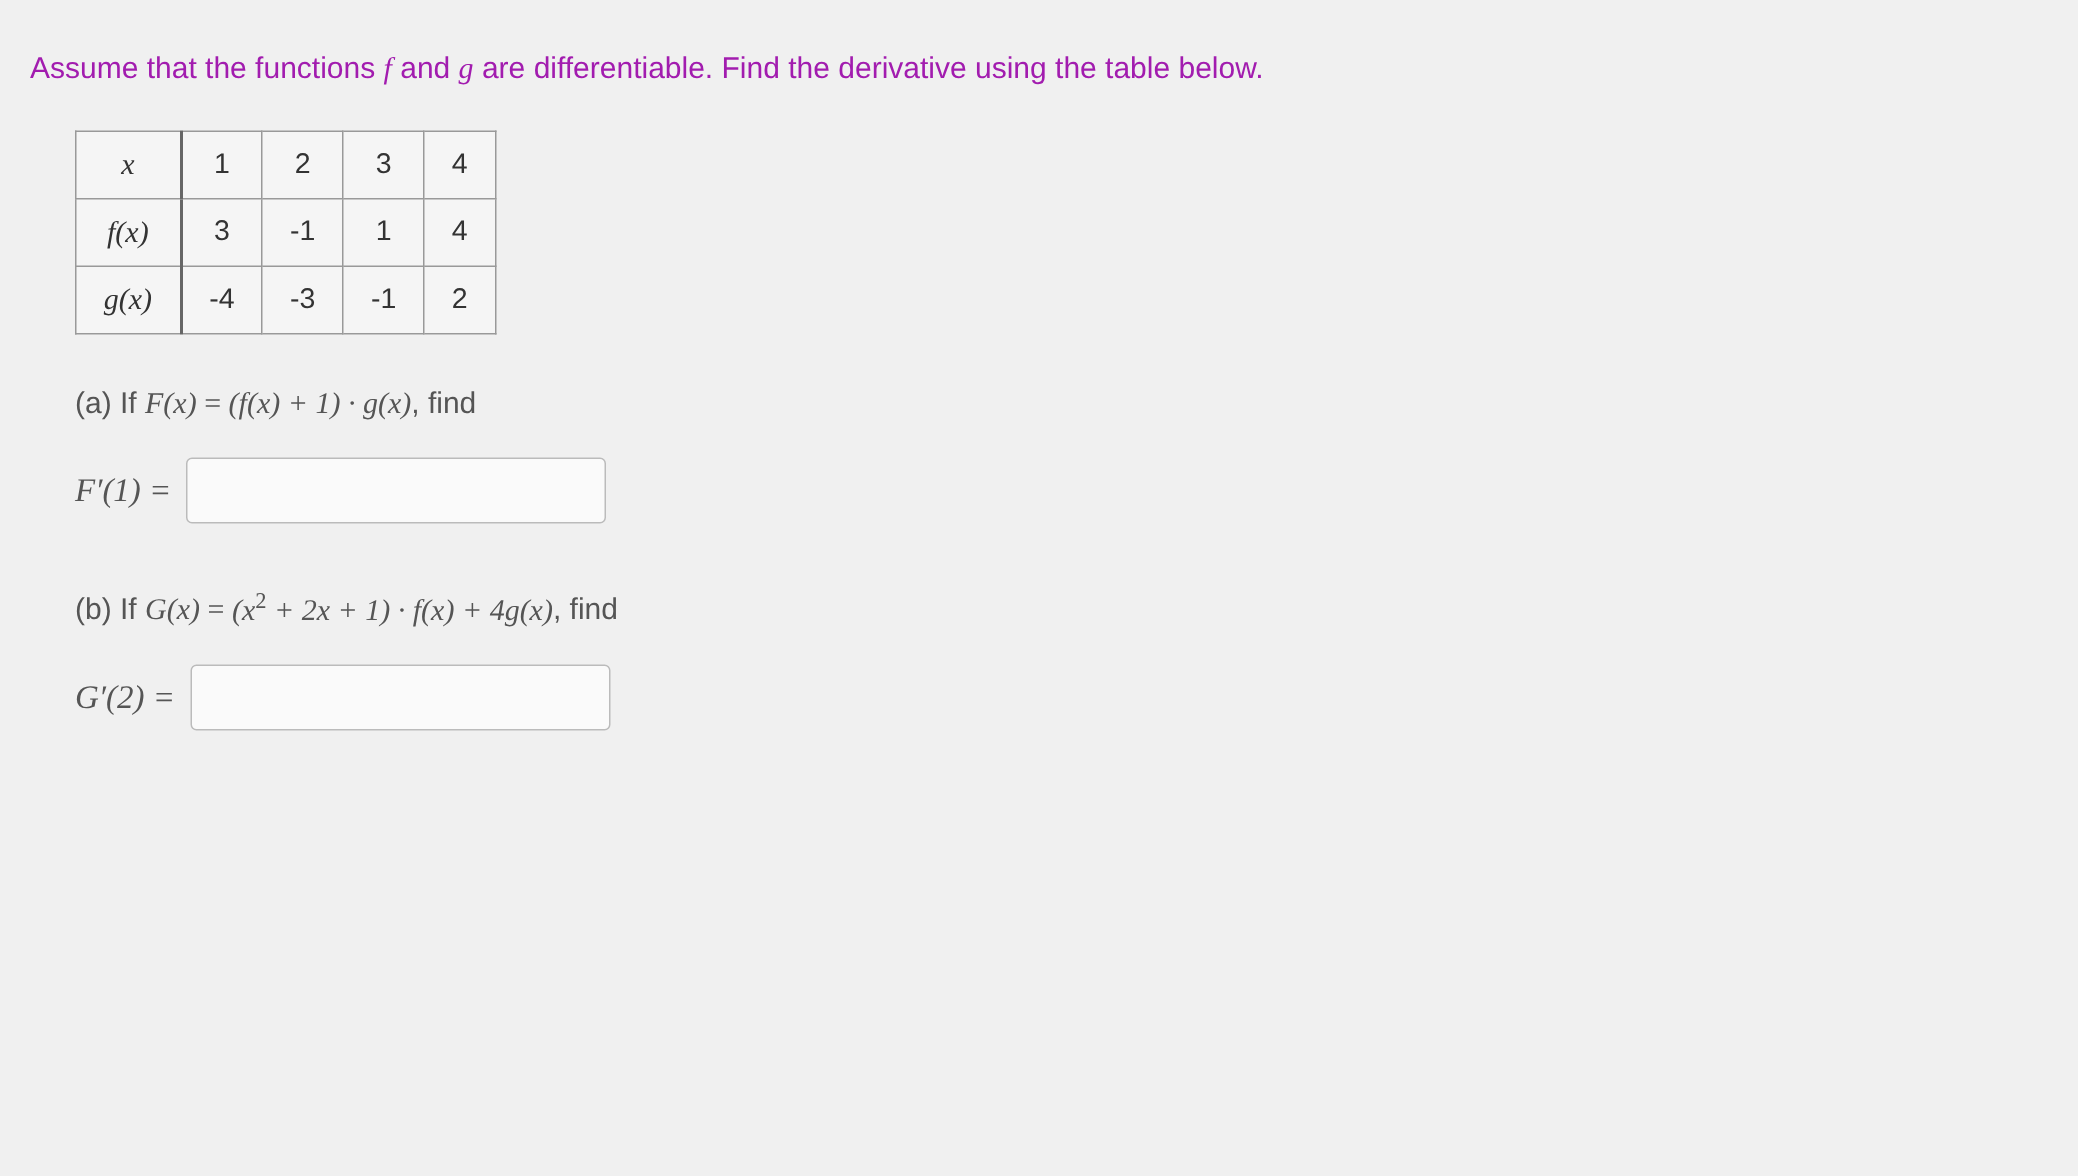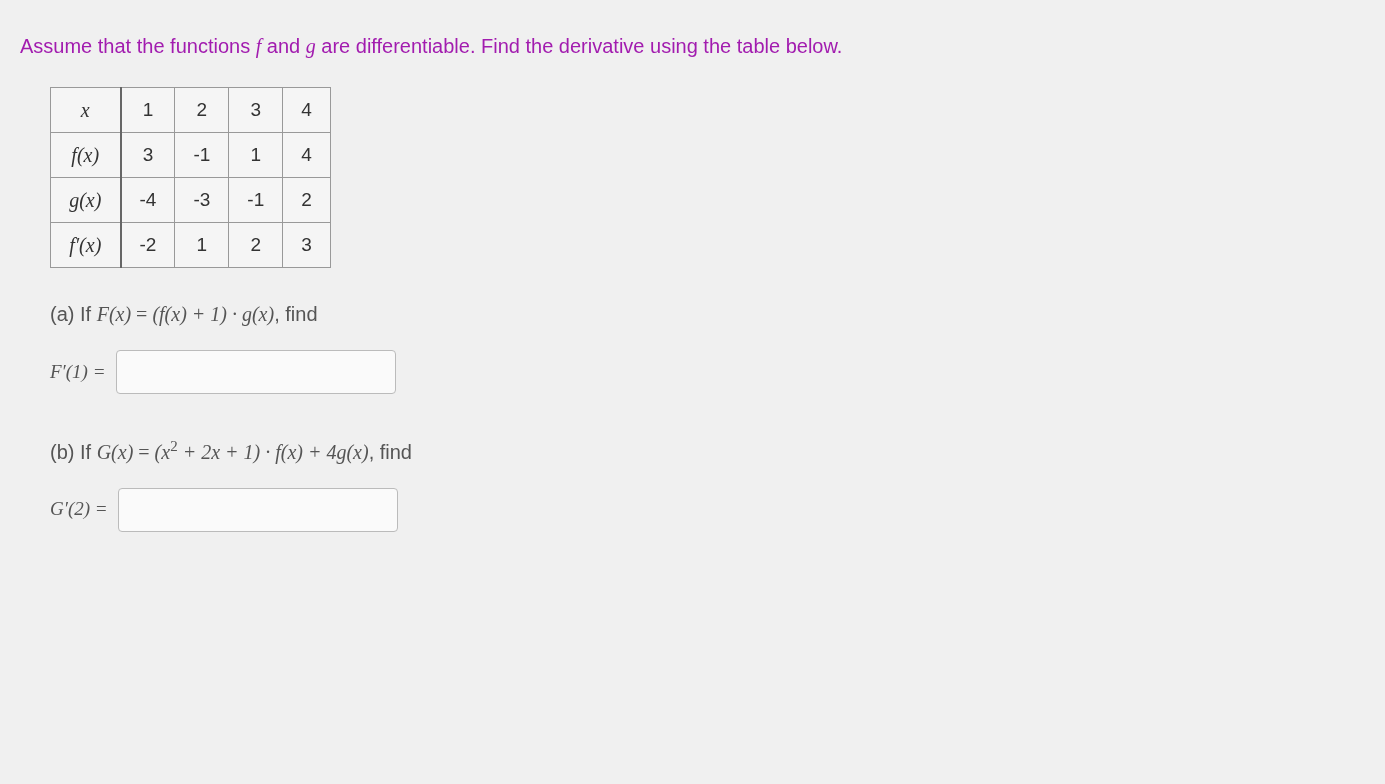--- a/index.html
+++ b/index.html
@@ -55,21 +55,21 @@
     }
     .answer-row {
       display: flex;
       align-items: center;
       margin: 20px 0 40px 30px;
       gap: 10px;
     }
     .answer-label {
       font-family: 'Times New Roman', serif;
       font-style: italic;
-      font-size: 19px;
+      font-size: 22px;
       color: #555;
     }
     .answer-input {
       width: 280px;
       height: 44px;
       border: 1px solid #bbb;
       border-radius: 4px;
       background: #fafafa;
       font-size: 18px;
       padding: 0 10px;
@@ -104,27 +104,20 @@
     <td>1</td>
     <td>4</td>
   </tr>
   <tr>
     <td class="row-header">g(x)</td>
     <td>-4</td>
     <td>-3</td>
     <td>-1</td>
     <td>2</td>
   </tr>
-  <tr>
-    <td class="row-header">f′(x)</td>
-    <td>-2</td>
-    <td>1</td>
-    <td>2</td>
-    <td>3</td>
-  </tr>
 </tbody>
   </table>
 
 <div class="part">
   <span>(a) If </span><span class="math">F(x)</span><span class="math normal"> = </span><span class="math">(f(x) + 1) · g(x)</span><span>, find</span>
 </div>
 
 <div class="answer-row">
   <span class="answer-label">F′(1) =</span>
   <input type="text" class="answer-input" style="">

